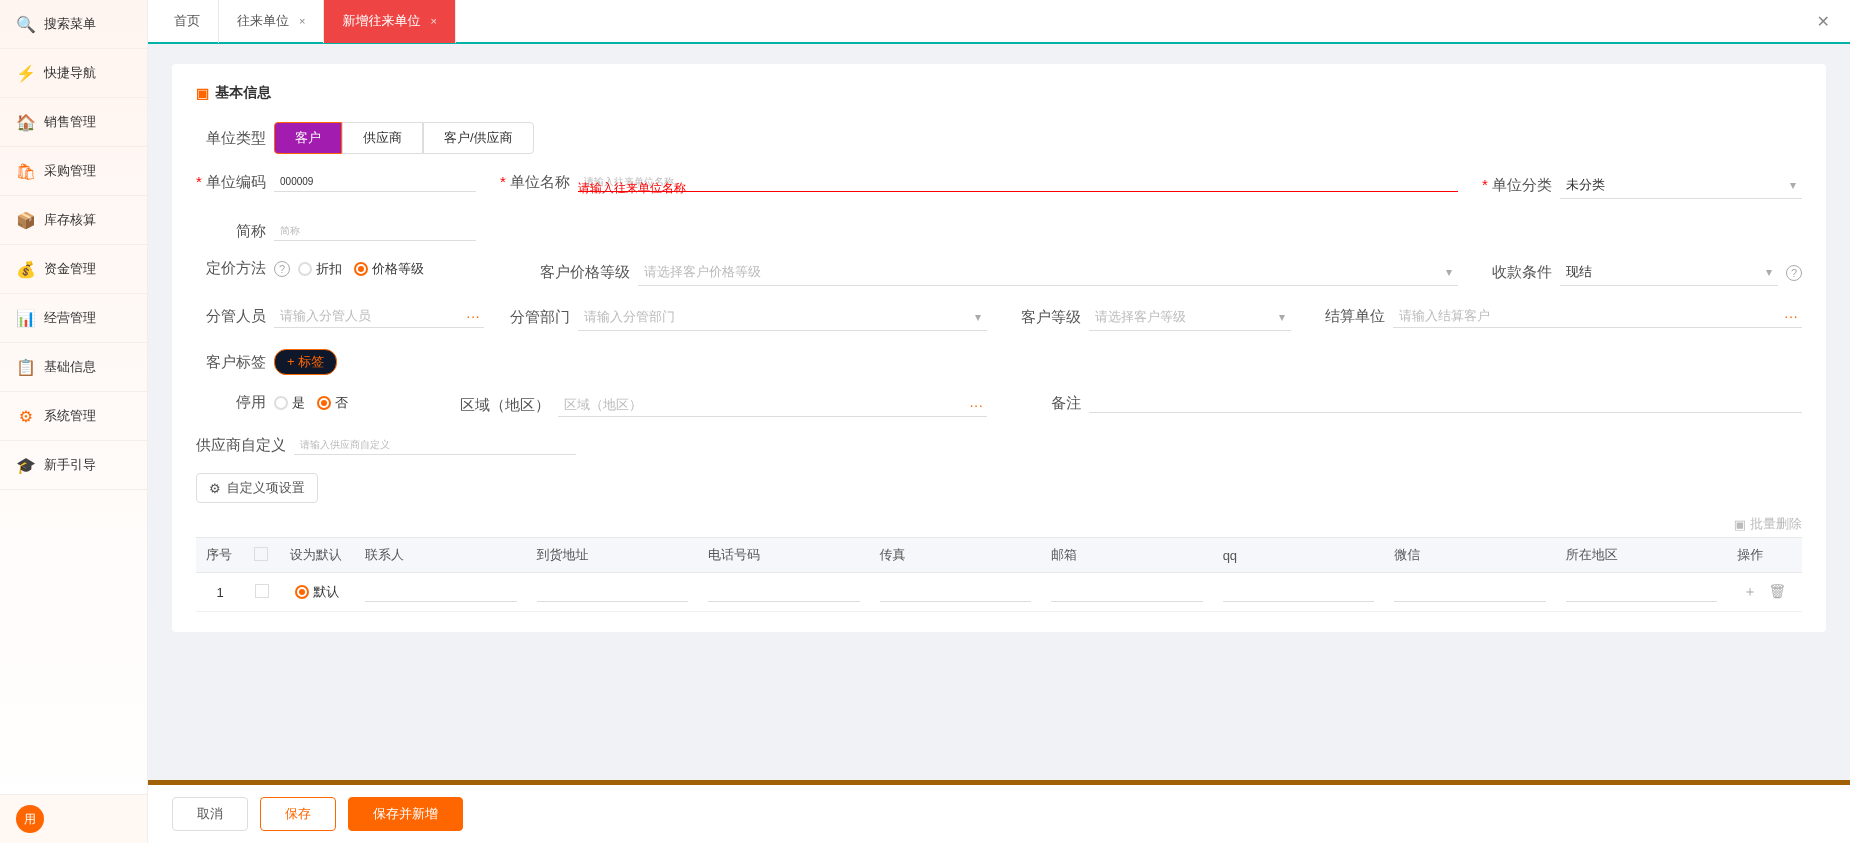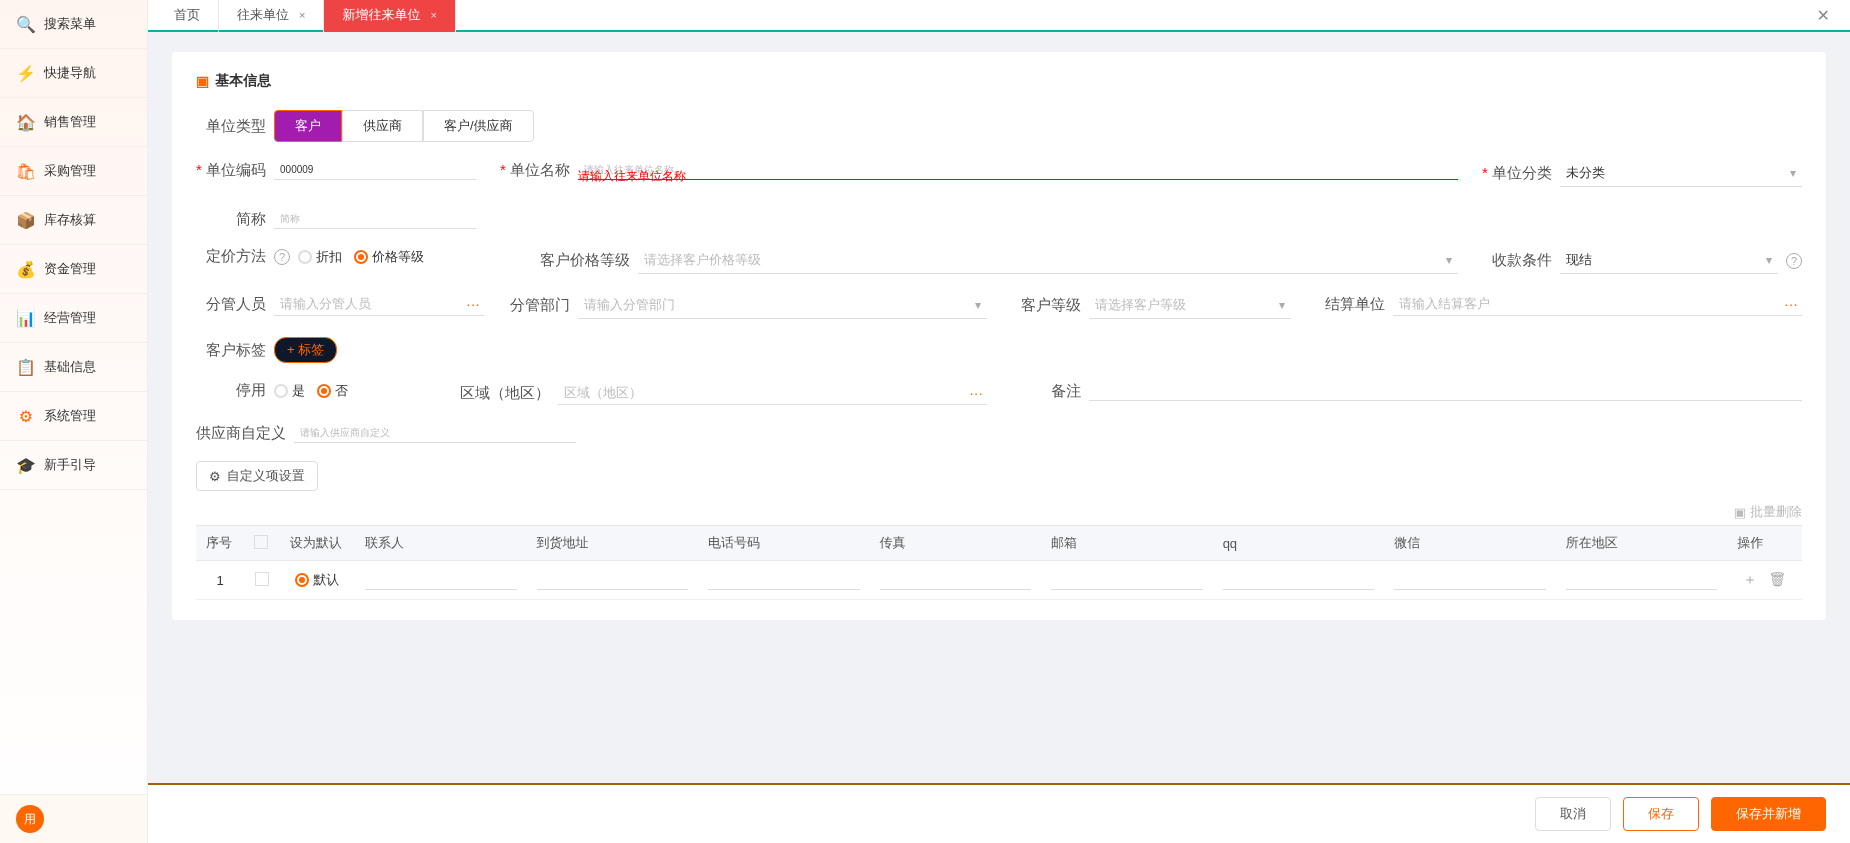--- a/index.html
+++ b/index.html
@@ -60,21 +60,21 @@
       height: 100%;
       background: #f0f2f5;
     }
 
     
     .tabs {
       display: flex;
       align-items: center;
       background: #fff;
       border-bottom: 2px solid #00b3a4;
-      height: 32px;
+      height: 44px;
       padding: 0 8px;
       flex-shrink: 0;
     }
     .tab {
       padding: 0 18px;
       height: 44px;
       display: flex;
       align-items: center;
       gap: 6px;
       cursor: pointer;
@@ -351,24 +351,24 @@
       margin-bottom: 4px;
       display: flex;
       align-items: center;
       justify-content: flex-end;
       gap: 4px;
     }
 
     
     .footer {
       background: #fff;
-      border-top: 2px solid #a16207;
+      border-top: 5px solid #a16207;
       padding: 12px 24px;
       display: flex;
-      justify-content: flex-end;
+      justify-content: flex-start;
       gap: 12px;
       flex-shrink: 0;
     }
     .btn {
       padding: 7px 24px;
       border-radius: 4px;
       cursor: pointer;
       font-size: 13px;
       border: 1px solid #ddd;
     }

